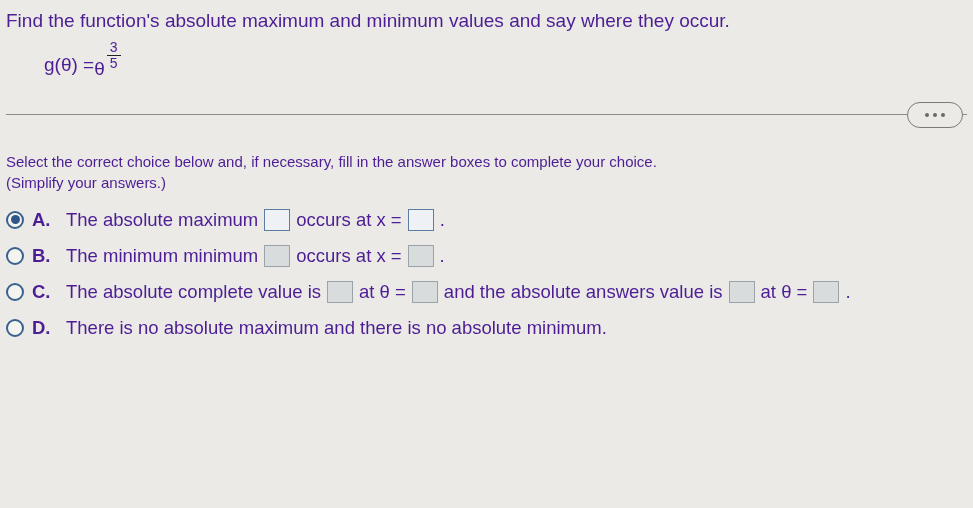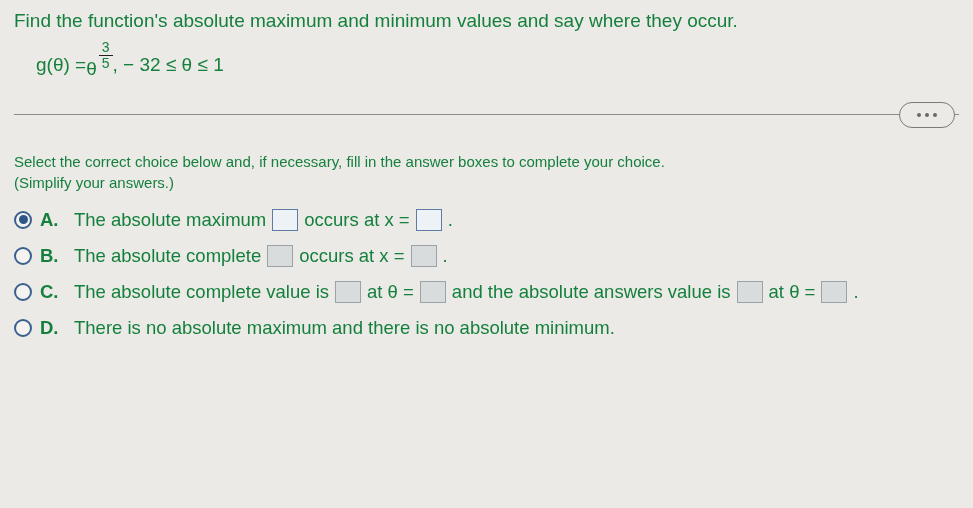--- a/index.html
+++ b/index.html
@@ -9,37 +9,38 @@
     }
     body {
       font-family: Arial, Helvetica, sans-serif;
       background: #ebeae6;
       width: 973px;
       height: 508px;
       overflow: hidden;
       position: relative;
     }
     .container {
-      padding: 10px 14px;
-      color: #15803d;
+      padding: 10px 6px;
+      color: #4c1d95;
       font-size: 18px;
     }
     .question-text {
       margin-bottom: 18px;
       font-size: 19px;
     }
     .equation-row {
       display: flex;
       align-items: center;
       margin-left: 22px;
       margin-bottom: 22px;
       font-size: 19px;
     }
     .eq-left {
       white-space: nowrap;
+      margin-left: 16px;
     }
     .theta-power {
       display: inline-flex;
       align-items: flex-end;
       position: relative;
     }
     .frac {
       display: inline-flex;
       flex-direction: column;
       align-items: center;
@@ -164,21 +165,20 @@
 
   <div class="equation-row">
     <span class="eq-left">g(θ) = </span>
     <span class="theta-power">
       <span class="base-theta">θ</span>
       <span class="frac">
         <span class="num">3</span>
         <span class="den">5</span>
       </span>
     </span>
-    <span>,  − 32 ≤ θ ≤ 1</span>
   </div>
 
   <div class="divider-row">
     <hr class="hr-line">
     <div class="more-pill">
       <span class="dot"></span>
       <span class="dot"></span>
       <span class="dot"></span>
     </div>
   </div>
@@ -199,21 +199,21 @@
         <span>occurs at x =</span>
         <span class="answer-box small-gap"></span>
         <span>.</span>
       </span>
     </div>
 
     <div class="choice-row">
       <span class="radio"></span>
       <span class="choice-label">B.</span>
       <span class="choice-text">
-        <span>The absolute complete</span>
+        <span>The minimum minimum</span>
         <span class="answer-box disabled small-gap"></span>
         <span>occurs at x =</span>
         <span class="answer-box disabled small-gap"></span>
         <span>.</span>
       </span>
     </div>
 
     <div class="choice-row">
       <span class="radio"></span>
       <span class="choice-label">C.</span>

